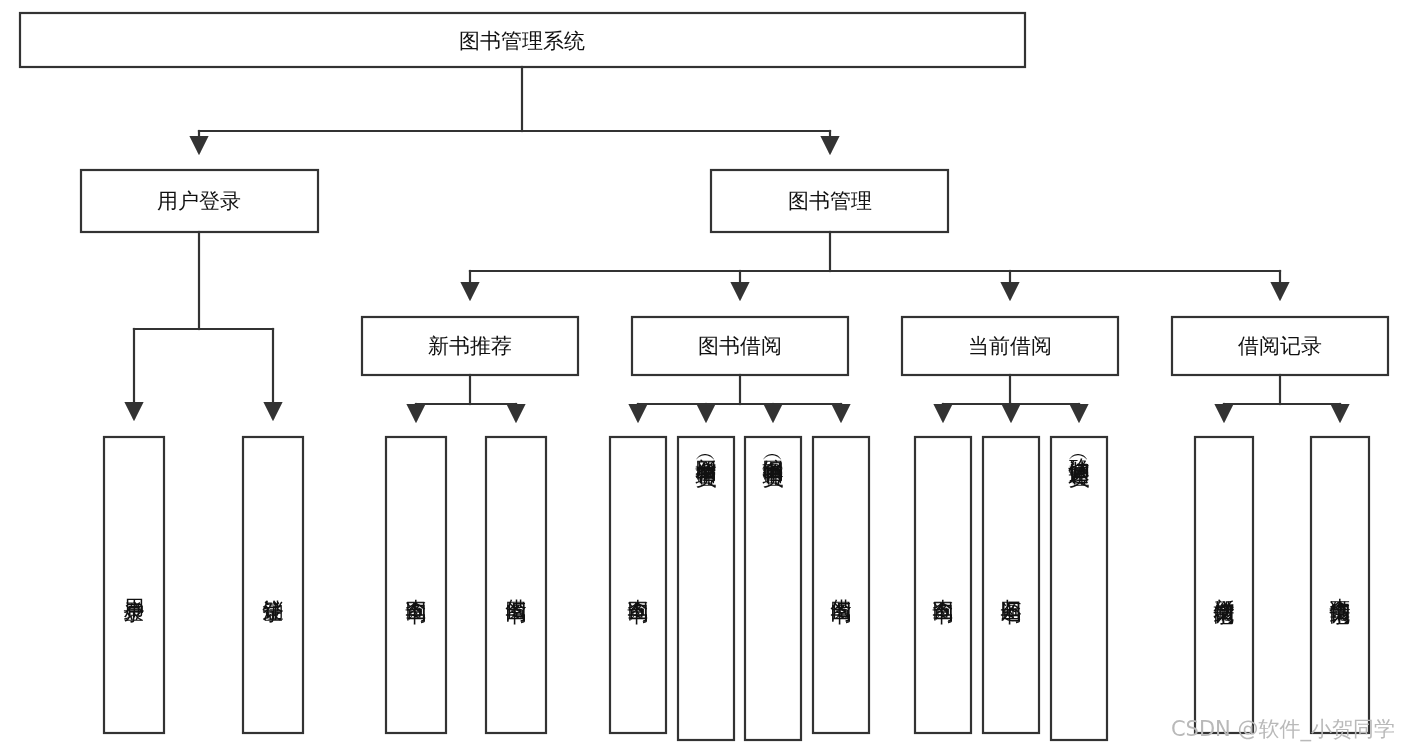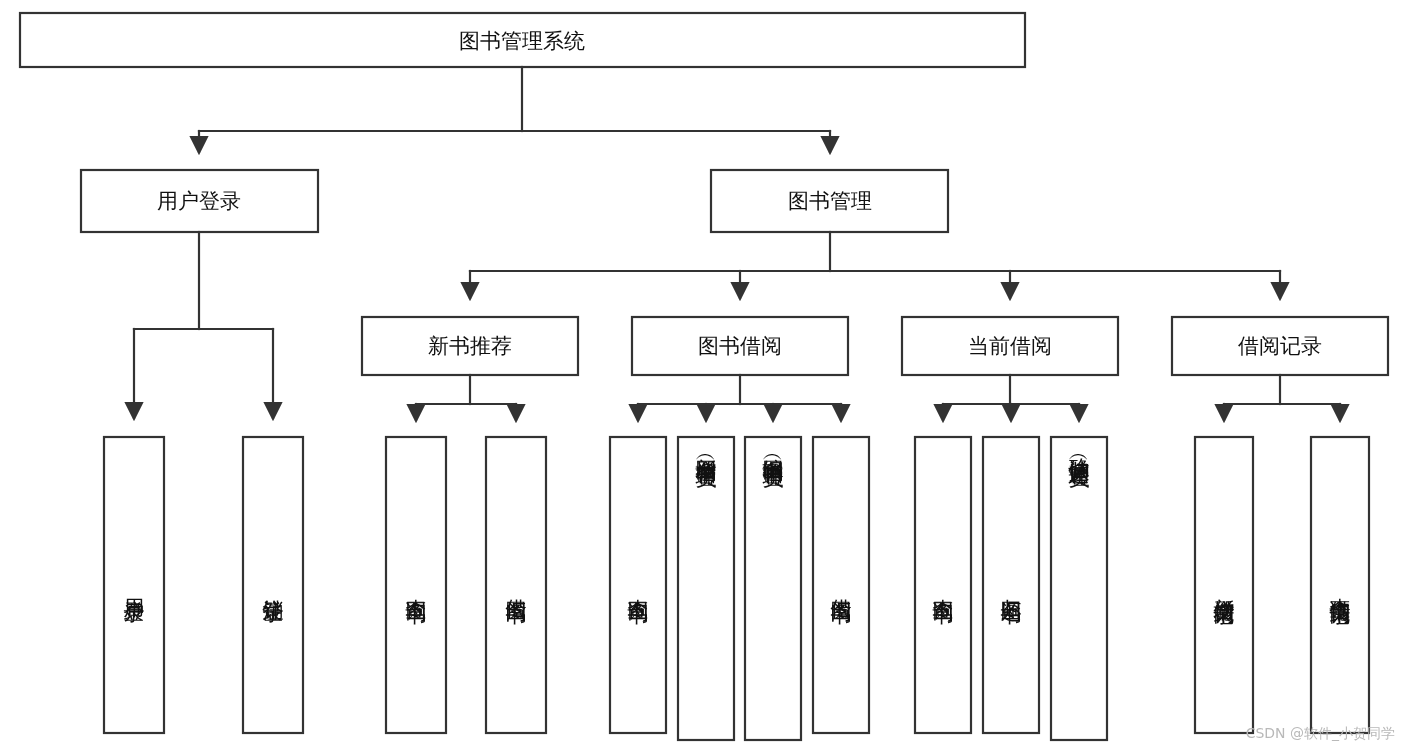--- a/index.html
+++ b/index.html
@@ -68,21 +68,21 @@
     position: absolute;
     display: flex;
     align-items: center;
     justify-content: center;
   }
   .watermark {
     position: absolute;
     right: 10px;
     bottom: 4px;
     font-family: "DejaVu Sans", "Liberation Sans", sans-serif;
-    font-size: 14px;
+    font-size: 21px;
     color: #b9b9b9;
     white-space: nowrap;
   }
 </style>
 </head>
 <body>
 
 <div id="diagram-root">
 
   <svg id="flow-svg" viewBox="0 0 1405 747">

